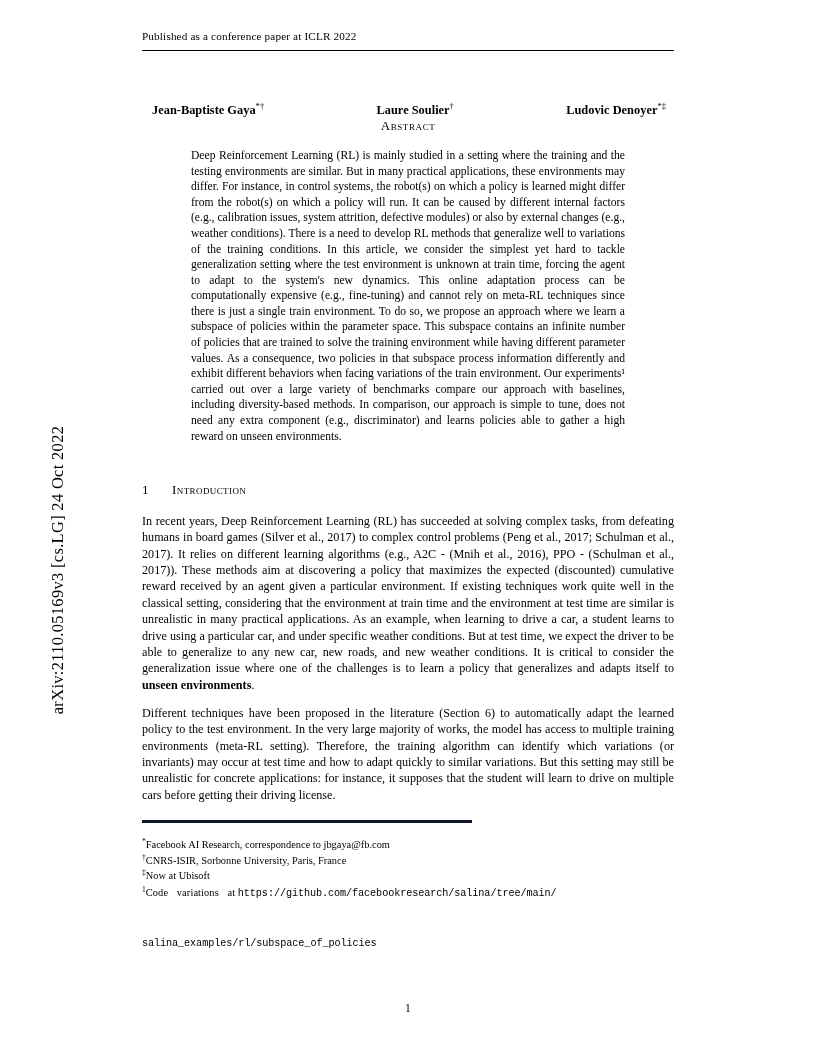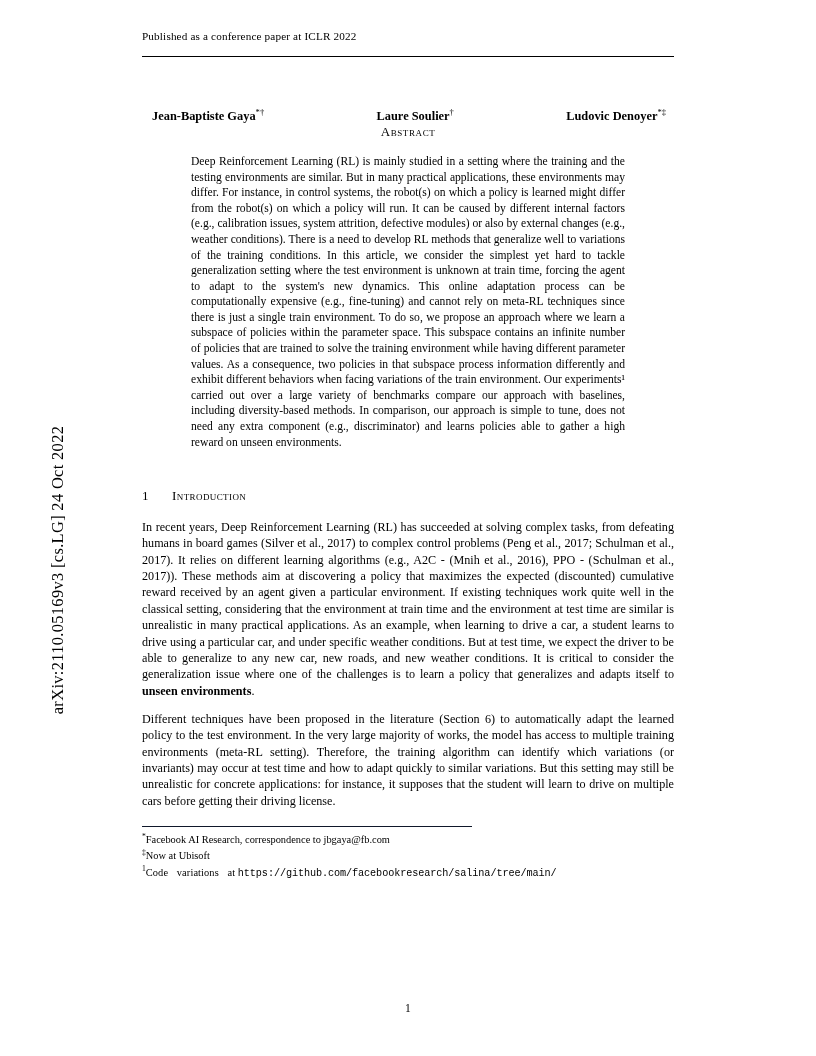--- a/index.html
+++ b/index.html
@@ -38,21 +38,21 @@
   }
   .content {
     position: absolute;
     left: 142px;
     top: 30px;
     width: 532px;
   }
   .runninghead {
     font-family: "Liberation Serif", serif;
     font-size: 11.2px;
-    padding-bottom: 14px;
+    padding-bottom: 8px;
     border-bottom: 1px solid #000;
     letter-spacing: 0.15px;
   }
   .title {
     margin-top: 50px;
     font-family: "Liberation Serif", serif;
     font-size: 20.5px;
     line-height: 1.42;
     font-variant: small-caps;
     letter-spacing: 0.4px;
@@ -96,22 +96,22 @@
     margin-top: 12px;
     font-size: 12.15px;
     line-height: 1.345;
     text-align: justify;
   }
   .body-par.first { margin-top: 15px; }
   .bold { font-weight: bold; }
   .footnotes {
     margin-top: 17px;
     width: 330px;
-    border-top: 1px solid #0f172a;
-    padding-top: 5px;
+    border-top: 3px solid #0f172a;
+    padding-top: 14px;
   }
   .footnote {
     font-size: 10.4px;
     line-height: 1.36;
     width: 532px;
   }
   .footnote sup { font-size: 7.6px; vertical-align: super; }
   .mono {
     font-family: "Liberation Mono", monospace;
     font-size: 10.2px;
@@ -168,24 +168,28 @@
 
     <div class="body-par">
       <span>Different techniques have been proposed in the literature (Section 6) to automatically adapt the learned policy to the test environment. In the very large majority of works, the model has access to multiple training environments (meta-RL setting). Therefore, the training algorithm can identify which variations (or invariants) may occur at test time and how to adapt quickly to similar variations. But this setting may still be unrealistic for concrete applications: for instance, it supposes that the student will learn to drive on multiple cars before getting their driving license.</span>
     </div>
 
     <div class="footnotes">
       <div class="footnote">
         <sup>*</sup><span>Facebook AI Research, correspondence to jbgaya@fb.com</span>
       </div>
       <div class="footnote">
+        <sup>†</sup><span>CNRS-ISIR, Sorbonne University, Paris, France</span>
+      </div>
+      <div class="footnote">
         <sup>‡</sup><span>Now at Ubisoft</span>
       </div>
       <div class="footnote fn-code">
         <sup>1</sup><span class="label spaced">Code    variations    at</span>
         <span class="mono">https://github.com/facebookresearch/salina/tree/main/</span>
+        <div class="mono">salina_examples/rl/subspace_of_policies</div>
       </div>
     </div>
 
   </div>
 
   <div class="pagenum">1</div>
 </div>
 
 </body></html>

